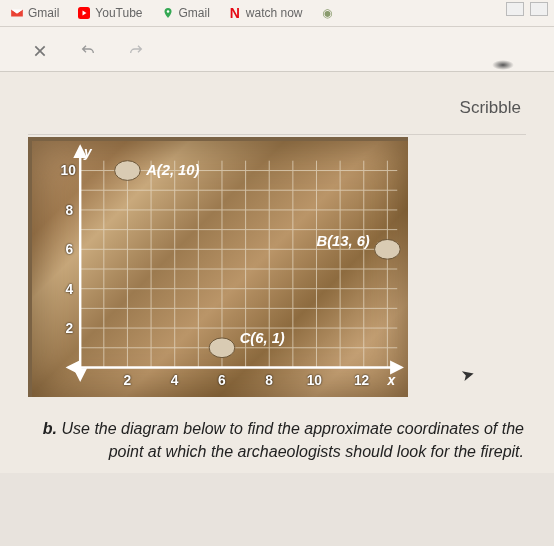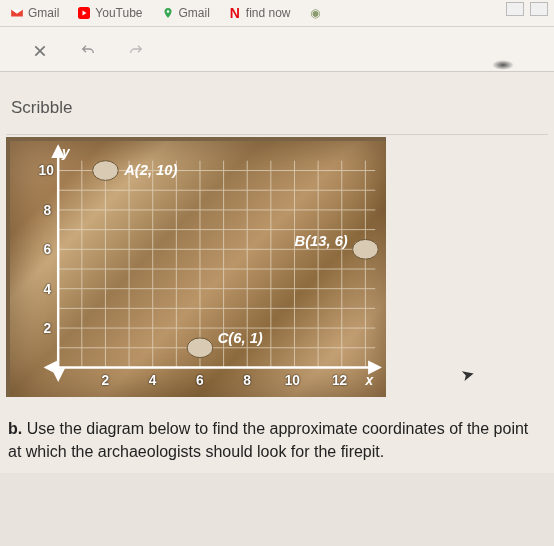--- a/index.html
+++ b/index.html
@@ -25,21 +25,21 @@
     .bookmark { display: flex; align-items: center; gap: 4px; cursor: pointer; }
     .bm-icon { width: 14px; height: 14px; display:flex; align-items:center; justify-content:center; }
     .toolbar {
       display: flex;
       gap: 28px;
       padding: 14px 30px 10px;
       background: #f5f1ec;
       border-bottom: 1px solid #d0ccc5;
     }
     .tool-btn { width: 20px; height: 20px; color: #888; cursor: pointer; display:flex; align-items:center; justify-content:center; }
-    .content { padding: 14px 6px 0; background: #efeae3; }
+    .content { padding: 14px 28px 0; background: #efeae3; text-align: right; }
     .scribble-label {
       font-size: 17px;
       color: #555;
       padding: 12px 5px 16px;
       border-bottom: 1px solid #d5d0ca;
       margin-bottom: 2px;
     }
     .chart-wrap {
       width: 380px;
       height: 260px;
@@ -57,20 +57,21 @@
       font-weight: bold;
     }
     .tick-label { font-size: 14px; text-shadow: 0 0 2px #000; }
     .axis-label { font-size: 14px; font-style: italic; }
     .pt-label { font-size: 15px; font-style: italic; }
     .question {
       font-size: 16px;
       color: #222;
       line-height: 1.45;
       padding: 4px 2px 10px;
+      font-style: italic;
     }
     .question b { font-weight: bold; }
     .cursor-arrow {
       position: absolute;
       right: 80px;
       top: 365px;
       font-size: 16px;
       color: #333;
       transform: rotate(-15deg);
     }
@@ -109,21 +110,21 @@
     <span class="bm-icon">
       <svg viewBox="0 0 24 24" width="12" height="14">
           <path fill="#34a853" d="M12 2a7 7 0 00-7 7c0 5 7 13 7 13s7-8 7-13a7 7 0 00-7-7z"></path>
           <circle cx="12" cy="9" r="2.5" fill="#fff"></circle>
         </svg>
     </span>
     <span>Gmail</span>
   </div>
   <div class="bookmark">
     <span class="bm-icon" style="color:#e50914;font-weight:bold;font-size:14px;">N</span>
-    <span>find now</span>
+    <span>watch now</span>
   </div>
   <div class="bookmark">
     <span class="bm-icon" style="color:#8a9b6e;">◉</span>
   </div>
 </div>
 
 <div class="toolbar">
   <div class="tool-btn">
     <svg viewBox="0 0 24 24" width="16" height="16">
         <path stroke="#777" stroke-width="2.5" fill="none" d="M5 5l14 14M19 5L5 19"></path>

